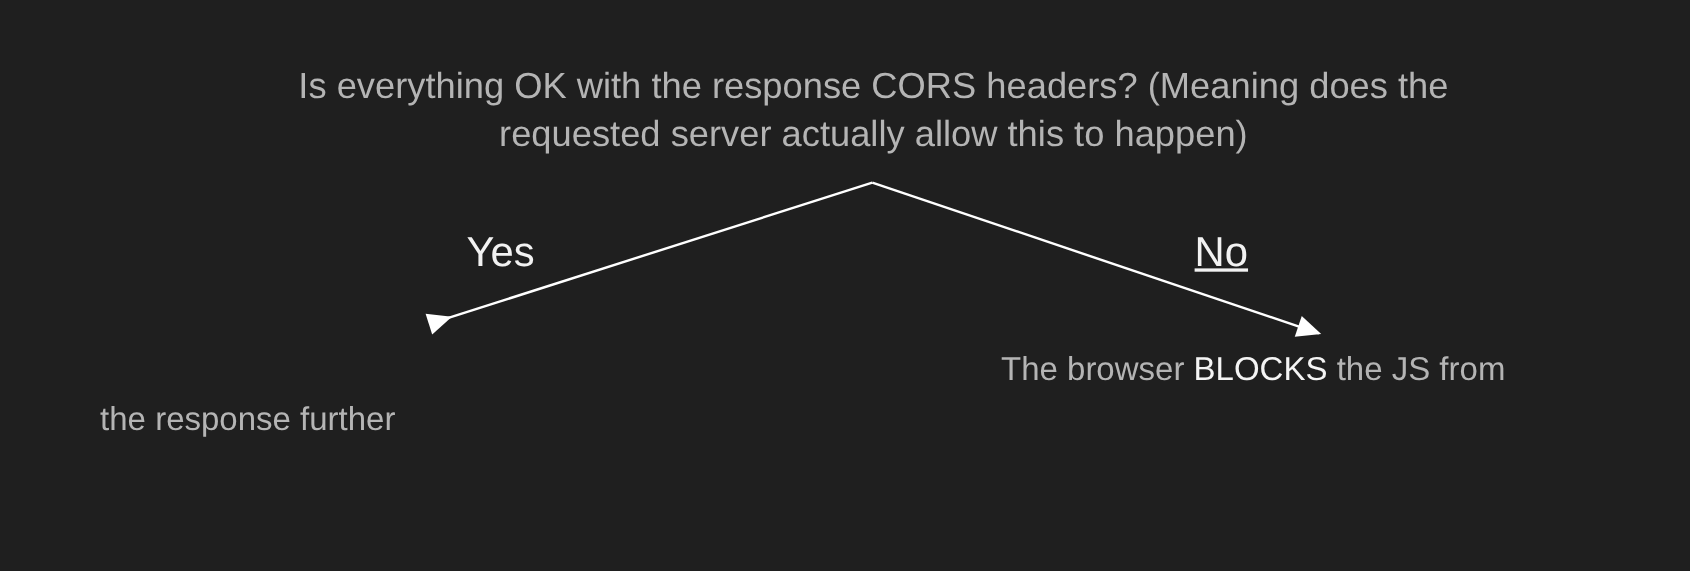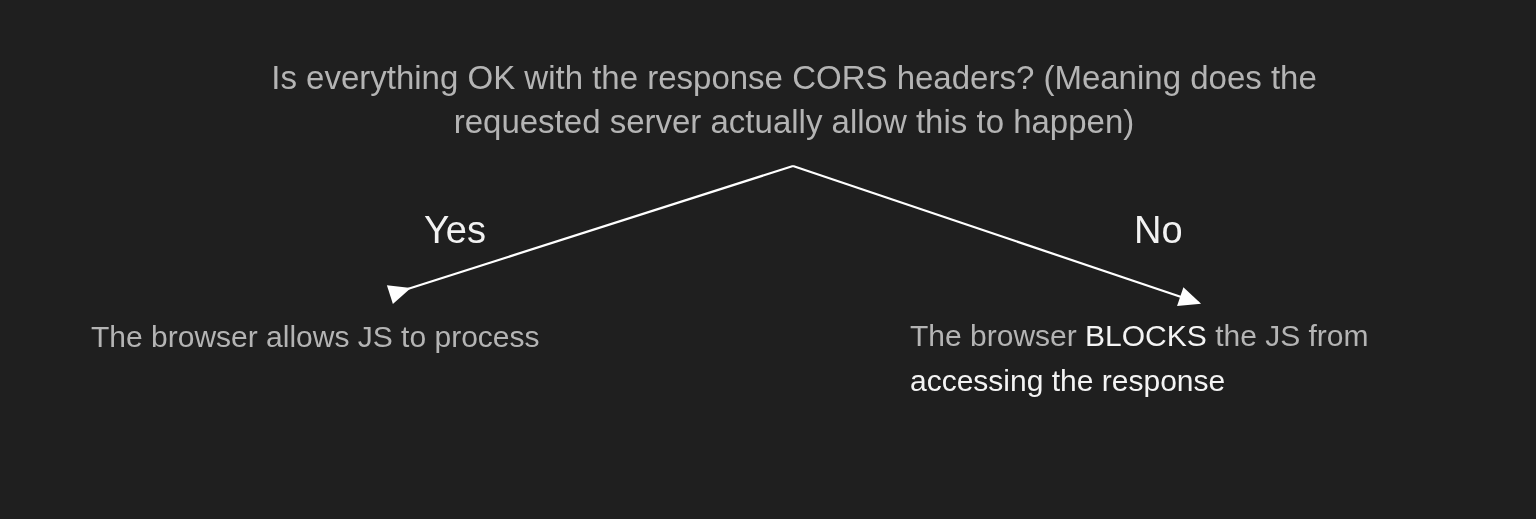--- a/index.html
+++ b/index.html
@@ -44,21 +44,21 @@
   
   .edge-label {
     position: absolute;
     color: #f2f2f2;
     font-size: 38px;
     line-height: 36px;
     font-weight: 400;
     white-space: nowrap;
   }
   .edge-label-yes { left: 424px; top: 212px; }
-  .edge-label-no  { left: 1134px; top: 212px; }
+  .edge-label-no  { left: 1086px; top: 212px; text-decoration: underline; }
 
   
   .outcome {
     position: absolute;
     font-size: 30px;
     line-height: 45px;
     font-weight: 400;
   }
   .outcome-left {
     left: 91px;
@@ -96,20 +96,21 @@
     <line x1="793" y1="166" x2="392" y2="294" stroke="#ffffff" stroke-width="2.2" marker-end="url(#head-left)"></line>
 
     <line x1="793" y1="166" x2="1199" y2="303" stroke="#ffffff" stroke-width="2.2" marker-end="url(#head-right)"></line>
   </svg>
 
   <div class="edge-label edge-label-yes">Yes</div>
 
   <div class="edge-label edge-label-no">No</div>
 
   <div class="outcome outcome-left">
-    <span>The browser allows JS to process</span><br>
+    <br>
+    <span>the response further</span>
   </div>
 
   <div class="outcome outcome-right">
-    <span class="t-dim">The browser </span><span class="t-bright">BLOCKS</span><span class="t-dim"> the JS from</span><br><span class="t-bright">accessing the response</span>
+    <span class="t-dim">The browser </span><span class="t-bright">BLOCKS</span><span class="t-dim"> the JS from</span><br>
   </div>
 
 </div>
 
 </body></html>

